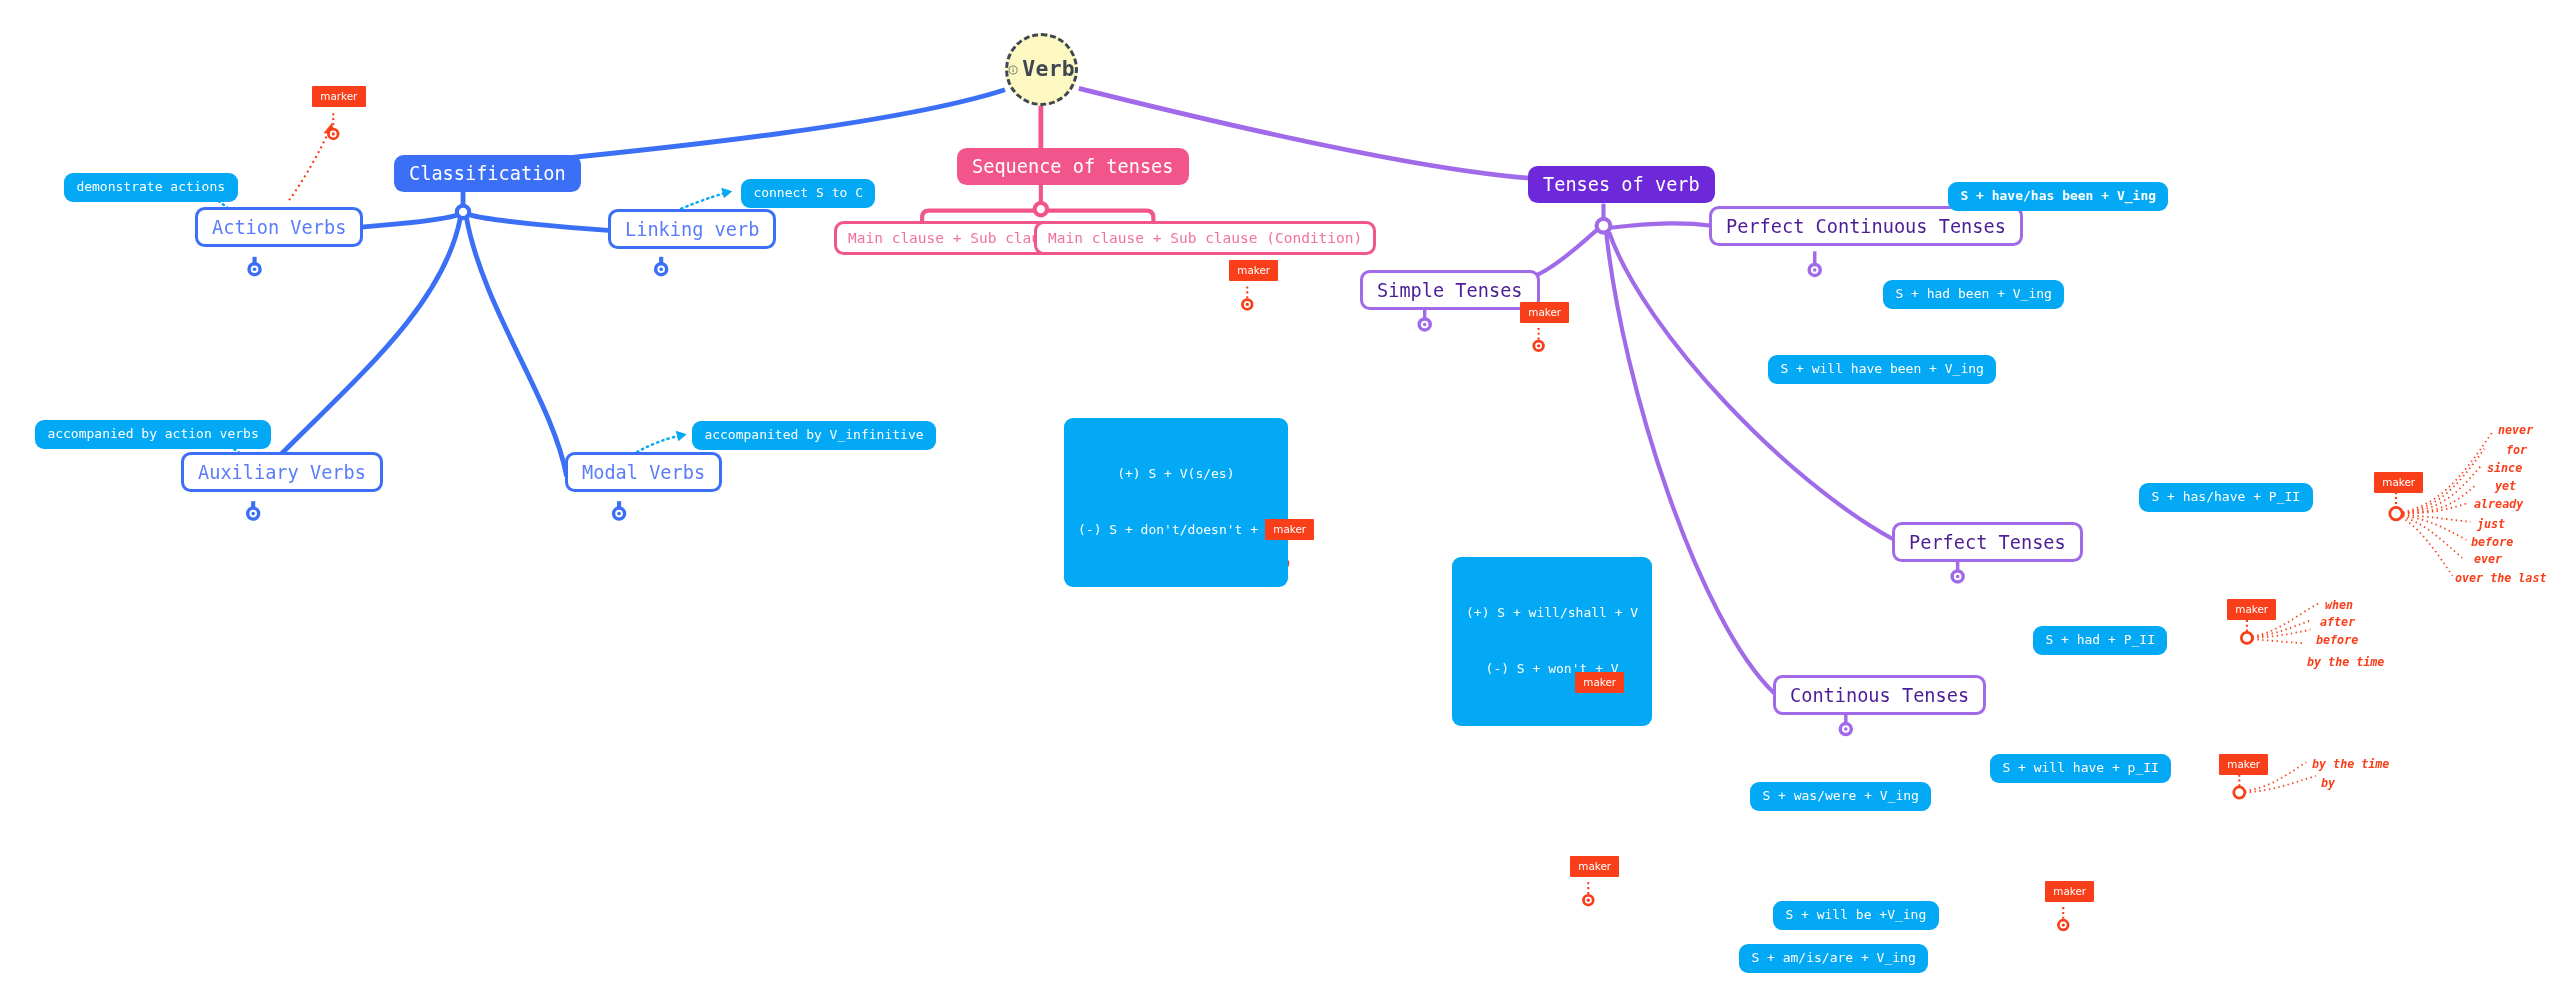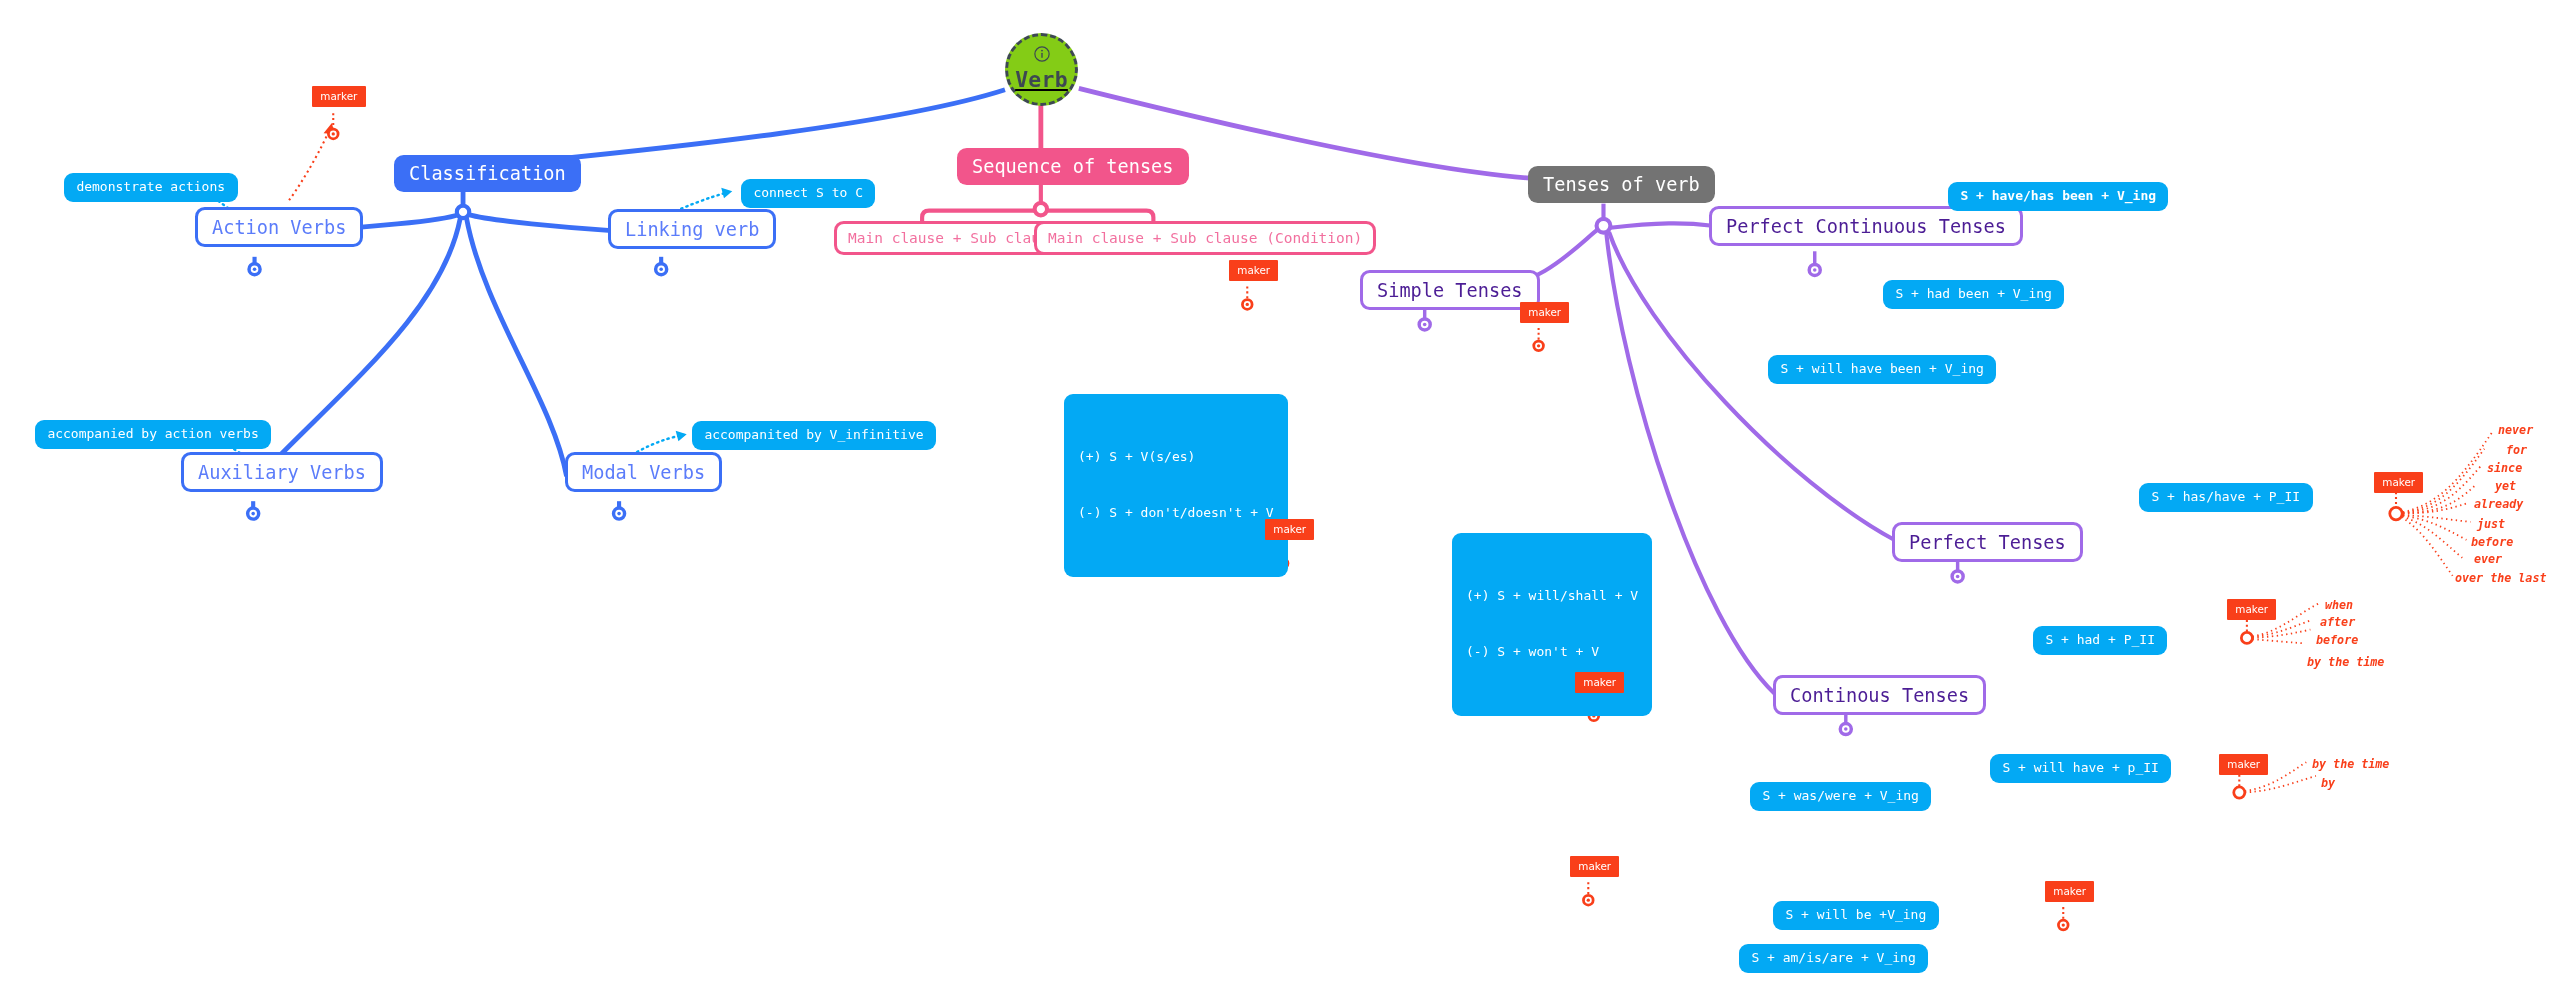--- a/index.html
+++ b/index.html
@@ -29,24 +29,23 @@
     justify-content: center;
     white-space: pre;
     line-height: 1.25;
   }
 
   
   .root-node {
     width: 73px; height: 73px;
     border: 3.5px dashed #3d4852;
     border-radius: 50%;
-    background: #84cc16;
-    flex-direction: column;
+    background: #fef9c3;
+    flex-direction: row;
     gap: 4.1px;
-    text-decoration: underline;
   }
   .root-node .info-icon {
     width: 18px; height: 18px;
     display: block;
   }
   .root-label {
     font-family: "DejaVu Sans Mono", "Liberation Mono", monospace;
     font-size: 21.4px;
     font-weight: 700;
     color: #3d4852;
@@ -56,21 +55,21 @@
   
   .chip {
     border-radius: 9.7px;
     color: #ffffff;
     font-weight: 500;
     padding: 7px 15px;
     font-size: 18.6px;
   }
   .chip.blue   { background: #3b6ff6; }
   .chip.pink   { background: #f2558b; }
-  .chip.purple { background: #737373; }
+  .chip.purple { background: #6d28d9; }
 
   
   .obox {
     border-radius: 9.7px;
     background: #ffffff;
     border: 3.5px solid #3b6ff6;
     color: #5b7cfa;
     font-size: 18.6px;
     padding: 5.5px 14px;
   }
@@ -81,23 +80,24 @@
   .pill {
     background: #03a9f4;
     color: #ffffff;
     border-radius: 9px;
     font-size: 13px;
     padding: 6.2px 12.4px;
     font-weight: 400;
   }
   .pill.multiline {
     display: block;
-    text-align: left;
+    text-align: center;
     line-height: 1.45;
-    padding: 16px 14px;
+    padding: 9px 14px;
+    margin-top: 24px;
   }
 
   
   .maker {
     background: #f93f1a;
     color: #ffffff;
     border-radius: 1px;
     font-family: "DejaVu Sans", "Liberation Sans", sans-serif;
     font-size: 10.4px;
     padding: 4.1px 8.3px;

